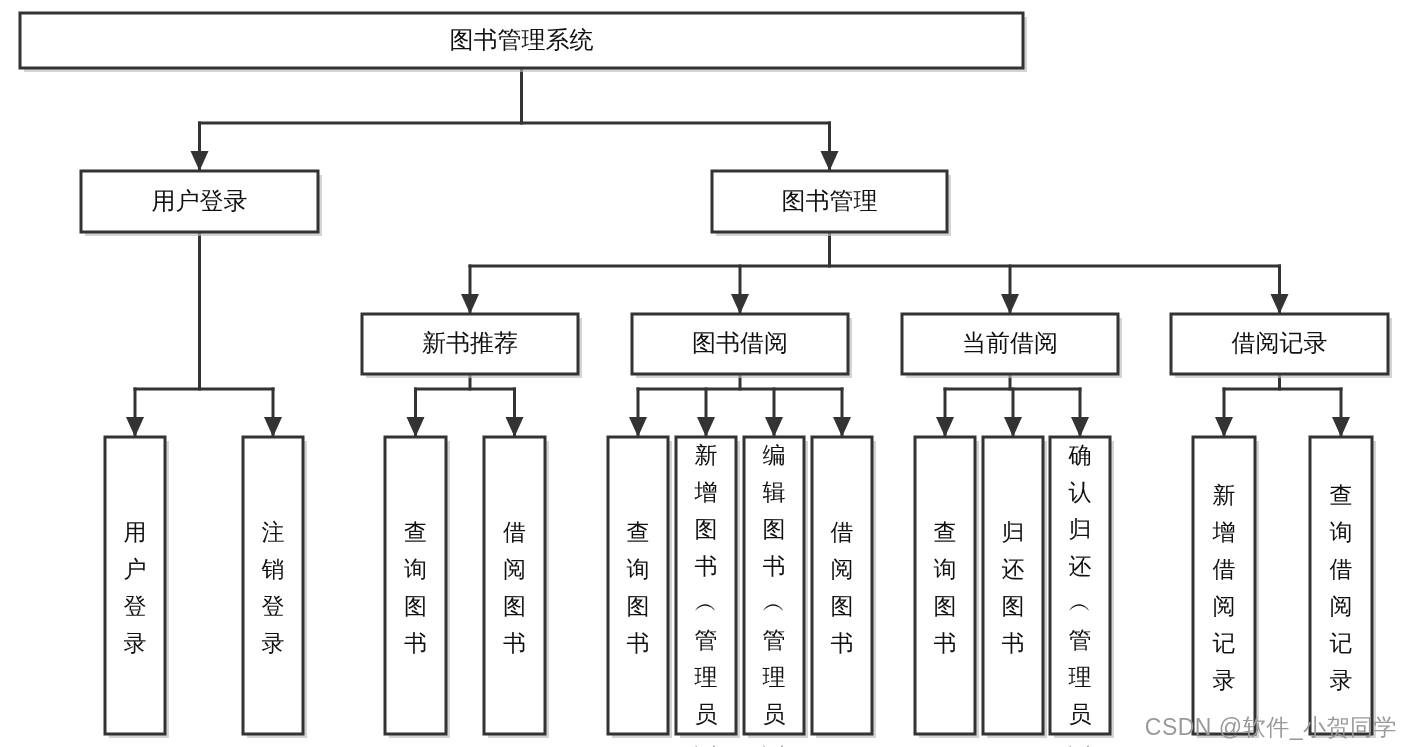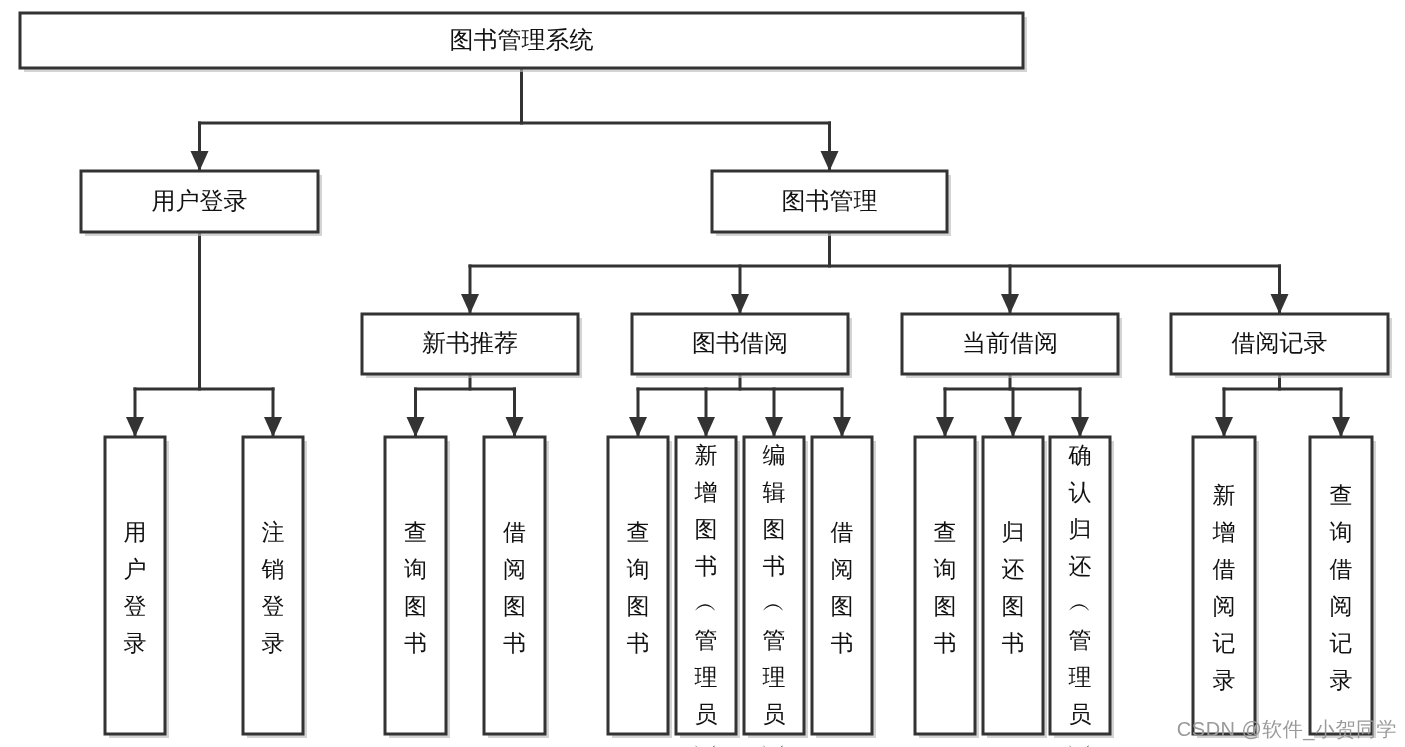--- a/index.html
+++ b/index.html
@@ -55,21 +55,21 @@
     font-family: "Liberation Sans", "DejaVu Sans", sans-serif;
     font-size: 23px;
     fill: #111111;
     text-anchor: middle;
   }
   .watermark {
     position: absolute;
     right: 8px;
     bottom: 4px;
     font-family: "Liberation Sans", "DejaVu Sans", sans-serif;
-    font-size: 20px;
+    font-size: 23px;
     color: #9a9a9a;
     letter-spacing: 0.5px;
     white-space: nowrap;
     pointer-events: none;
   }
 </style>
 </head>
 <body>
 
 <div id="diagram-root">

